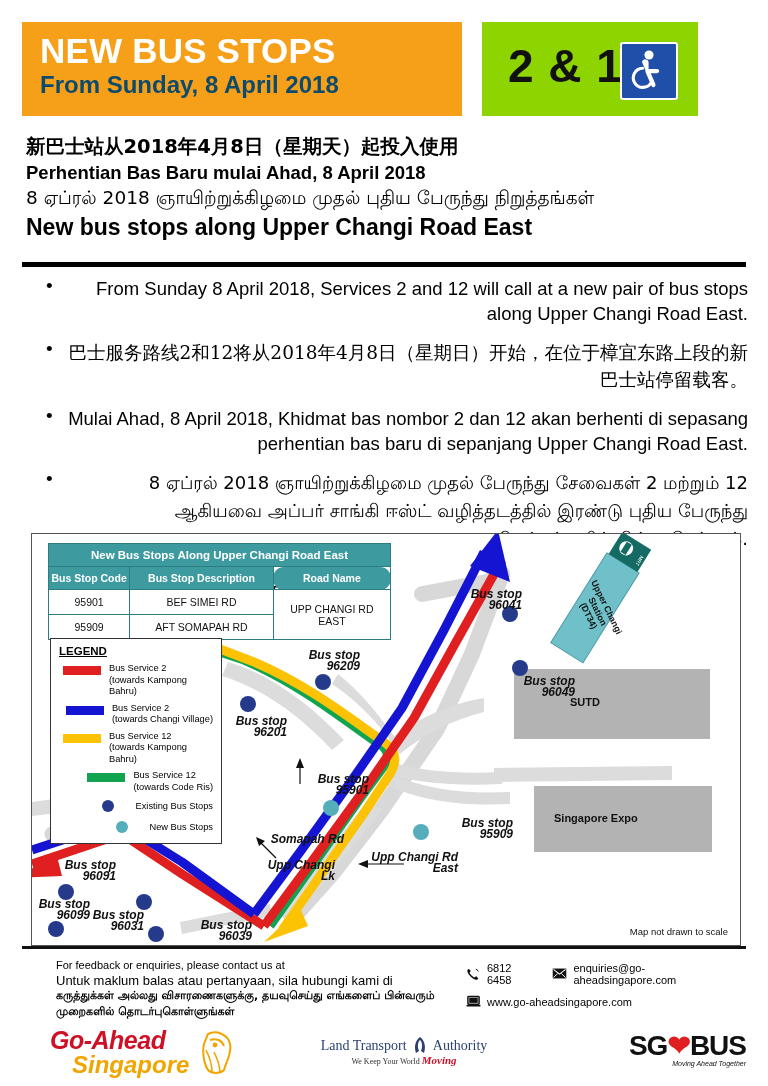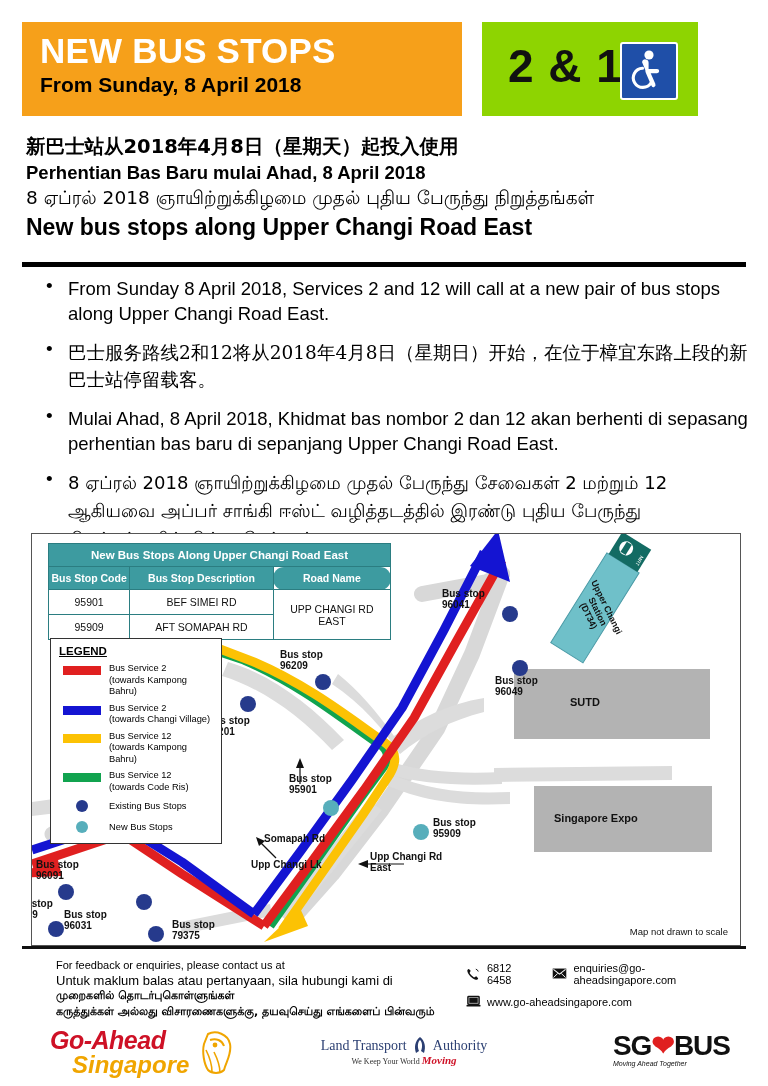--- a/index.html
+++ b/index.html
@@ -4,38 +4,38 @@
 <style>
   html,body{margin:0;padding:0;background:#ffffff;}
   body{width:768px;height:1086px;font-family:"Liberation Sans",sans-serif;color:#000;overflow:hidden;}
   .poster{position:relative;width:768px;height:1086px;background:#fff;box-sizing:border-box;}
 
   
   .banner-row{position:absolute;left:22px;top:22px;width:724px;height:94px;}
   .banner-orange{position:absolute;left:0;top:0;width:440px;height:94px;background:#F6A01A;
                  box-sizing:border-box;padding:9px 0 0 18px;}
   .banner-title{color:#fff;font-size:35px;font-weight:bold;line-height:40px;letter-spacing:.2px;}
-  .banner-sub{color:#000000;font-size:21px;font-weight:bold;line-height:28px;}
+  .banner-sub{color:#0c4a6e;font-size:24px;font-weight:bold;line-height:28px;}
   .banner-green{position:absolute;left:460px;top:0;width:216px;height:94px;background:#8ED401;}
   .svc-num{position:absolute;left:26px;top:17px;font-size:46px;font-weight:bold;color:#111;letter-spacing:1px;}
   .wheel-box{position:absolute;right:20px;top:20px;width:54px;height:54px;background:#1F4FA8;
              border:2px solid #fff;border-radius:3px;}
   .wheel-box svg{display:block;}
 
   
   .heads{position:absolute;left:26px;top:134px;width:716px;}
   .h-zh{font-size:19.5px;font-weight:bold;line-height:26px;font-family:"DejaVu Sans",sans-serif;}
   .h-ms{font-size:18.5px;font-weight:bold;line-height:25px;}
   .h-ta{font-size:18.5px;font-weight:normal;line-height:26px;font-family:"DejaVu Sans",sans-serif;}
   .h-en{font-size:23px;font-weight:bold;line-height:31px;margin-top:1px;}
   .rule{position:absolute;left:22px;top:262px;width:724px;height:5px;background:#000;}
 
   
   .bullets{position:absolute;left:36px;top:276px;width:712px;}
-  .bullet{position:relative;padding-left:32px;margin-bottom:13px;}
+  .bullet{position:relative;padding-left:32px;margin-bottom:13px;text-align:right;}
   .bullet:before{content:"\2022";position:absolute;left:10px;top:-2px;font-size:19px;line-height:24px;}
   .b-en{font-size:18.5px;line-height:25px;}
   .b-zh{font-size:18.5px;line-height:27px;font-family:"DejaVu Serif",serif;}
   .b-ms{font-size:18.5px;line-height:25px;}
   .b-ta{font-size:18px;line-height:28px;font-family:"DejaVu Sans",sans-serif;}
 
   
   .mapbox{position:absolute;left:31px;top:533px;width:708px;height:411px;border:1px solid #555;
           background:#fff;overflow:hidden;}
   .mapsvg{position:absolute;left:0;top:0;}
@@ -45,31 +45,31 @@
        font-size:10.5px;}
   .tbl td,.tbl th{border:1px solid #2b7d81;padding:3px 2px;text-align:center;}
   .tbl .thdr{background:#3D9BA0;color:#fff;font-weight:bold;font-size:11.5px;padding:5px 2px;}
   .tbl .csub{background:#3D9BA0;color:#fff;font-weight:bold;font-size:10.5px;padding:5px 2px;}
   .tbl td.val{background:#fff;color:#111;font-size:10.5px;padding:6px 2px;}
 
   
   .legend{position:absolute;left:18px;top:104px;width:172px;border:1px solid #333;background:#fff;
           padding:6px 8px 8px 8px;box-sizing:border-box;}
   .legend-title{font-size:11.5px;font-weight:bold;text-decoration:underline;margin-bottom:6px;}
-  .lrow{display:flex;align-items:flex-start;margin-bottom:5px;}
+  .lrow{display:flex;align-items:flex-start;margin-bottom:5px;justify-content:flex-end;}
   .swatch{width:38px;height:9px;margin:3px 8px 0 4px;flex:none;}
   .dotw{width:38px;margin:0 8px 0 4px;flex:none;display:flex;justify-content:center;align-items:center;height:16px;}
   .dot{width:12px;height:12px;border-radius:50%;}
   .ltxt{font-size:9.3px;line-height:11.5px;}
   .ltxt .l2{display:block;}
 
   .notscale{position:absolute;right:12px;bottom:8px;font-size:9.5px;color:#111;}
 
   
-  .mlabel{position:absolute;font-size:10px;font-weight:bold;line-height:10.5px;color:#111;text-align:left;}
+  .mlabel{position:absolute;font-size:12px;font-weight:bold;line-height:10.5px;color:#111;text-align:right;font-style:italic;}
   .bldg-label{position:absolute;font-size:11px;font-weight:bold;color:#111;}
   .mrt-label{position:absolute;font-size:9px;font-weight:bold;color:#111;line-height:10px;text-align:center;}
 
   
   .footrule{position:absolute;left:22px;top:946px;width:724px;height:3px;background:#111;}
   .contact{position:absolute;left:56px;top:958px;width:420px;}
   .c-en{font-size:11px;line-height:15px;}
   .c-zh{font-size:10.5px;line-height:15px;font-family:"DejaVu Serif",serif;}
   .c-ms{font-size:13px;line-height:15px;}
   .c-ta{font-size:11px;line-height:16px;font-weight:bold;font-family:"DejaVu Sans",sans-serif;}
@@ -80,21 +80,21 @@
 
   
   .logos{position:absolute;left:22px;top:1022px;width:724px;height:60px;}
   .ga{position:absolute;left:28px;top:6px;}
   .ga1{font-size:25px;font-weight:bold;font-style:italic;color:#CE1126;line-height:25px;letter-spacing:-.5px;}
   .ga2{font-size:24px;font-weight:bold;font-style:italic;color:#F0A500;line-height:24px;margin-left:22px;}
   .lta{position:absolute;left:292px;top:14px;text-align:center;width:180px;}
   .lta1{font-size:14px;color:#2b3f72;font-family:"Liberation Serif",serif;line-height:16px;}
   .lta2{font-size:8px;color:#333;font-family:"Liberation Serif",serif;}
   .lta2 i{color:#CE1126;font-weight:bold;font-size:11px;font-style:italic;}
-  .sgbus{position:absolute;right:16px;top:10px;text-align:left;}
+  .sgbus{position:absolute;right:0;top:10px;text-align:right;}
   .sg1{font-size:28px;font-weight:bold;color:#111;line-height:28px;letter-spacing:-1px;}
   .sg2{font-size:7px;font-style:italic;color:#111;margin-top:0px;}
   .heart{color:#E02020;}
 </style>
 </head>
 <body>
 
 <div class="poster">
 
   <div class="banner-row">
@@ -245,21 +245,21 @@
     <div class="mlabel" style="left:-22px;top:365px;width:80px;">
       <span>Bus stop</span><br>
       <span>96099</span>
     </div>
     <div class="mlabel" style="left:32px;top:376px;width:80px;">
       <span>Bus stop</span><br>
       <span>96031</span>
     </div>
     <div class="mlabel" style="left:140px;top:386px;width:80px;">
       <span>Bus stop</span><br>
-      <span>79375</span>
+      <span>96039</span>
     </div>
 
     <div class="mlabel" style="left:192px;top:52px;width:64px;">Simei Rd</div>
     <div class="mlabel" style="left:232px;top:252px;width:80px;margin-top:48px;">Somapah Rd</div>
     <div class="mlabel" style="left:74px;top:258px;width:80px;">Upp Changi Rd</div>
     <div class="mlabel" style="left:338px;top:318px;width:88px;">
       <span>Upp Changi Rd</span><br>
       <span>East</span>
     </div>
     <div class="mlabel" style="left:219px;top:326px;width:84px;">Upp Changi Lk</div>
@@ -345,22 +345,22 @@
     </div>
 
     <div class="notscale">Map not drawn to scale</div>
   </div>
 
   <div class="footrule"></div>
 
   <div class="contact">
     <div class="c-en">For feedback or enquiries, please contact us at</div>
     <div class="c-ms">Untuk maklum balas atau pertanyaan, sila hubungi kami di</div>
+    <div class="c-ta">கருத்துக்கள் அல்லது விசாரணைகளுக்கு, தயவுசெய்து எங்களைப் பின்வரும்</div>
     <div class="c-ta">முறைகளில் தொடர்புகொள்ளுங்கள்</div>
-    <div class="c-ta">கருத்துக்கள் அல்லது விசாரணைகளுக்கு, தயவுசெய்து எங்களைப் பின்வரும்</div>
   </div>
 
   <div class="channels">
     <div class="chrow">
       <span class="ic">
         <svg width="15" height="13" viewBox="0 0 16 14">
           <path d="M3 1 C2 1 1 2 1.4 3.6 C2.4 7.6 6.4 11.6 10.4 12.6 C12 13 13 12 13 11 L11 9 L8.6 10.2 C7 9.2 4.8 7 3.8 5.4 L5 3 Z" fill="#111"></path>
           <path d="M10.5 1.2 a3.6 3.6 0 0 1 2.6 2.6" stroke="#111" stroke-width="1" fill="none"></path>
         </svg>
       </span>

